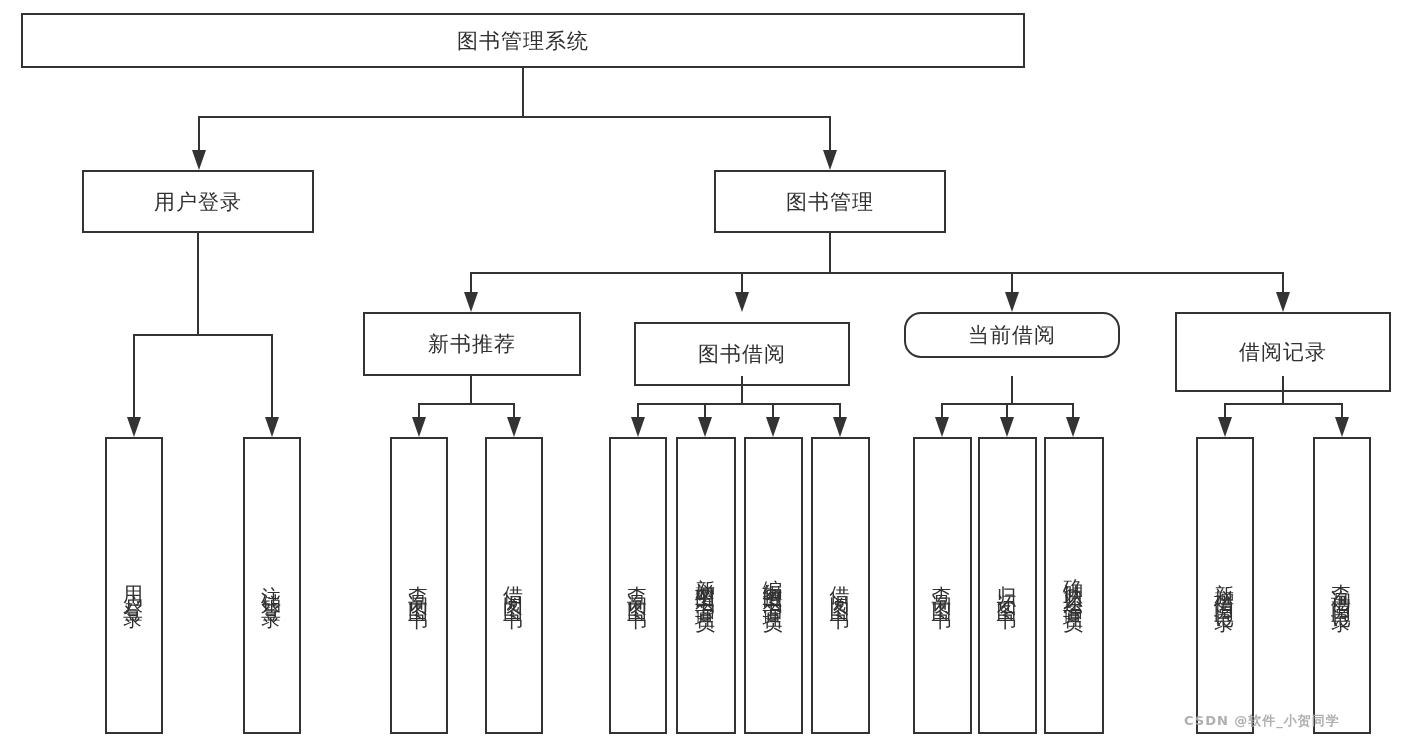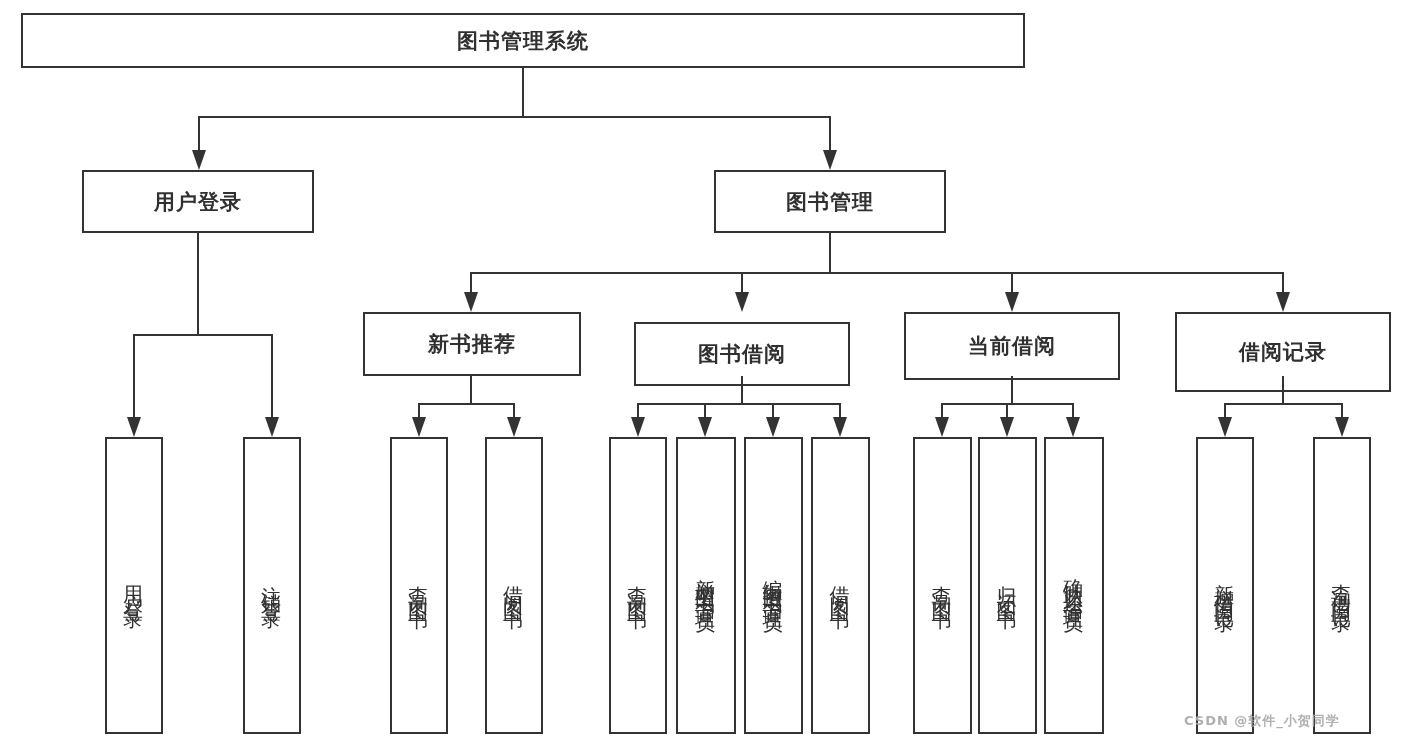--- a/index.html
+++ b/index.html
@@ -17,21 +17,20 @@
     color:var(--ink);
   }
   .box{
     position:absolute;
     box-sizing:border-box;
     border:2px solid var(--line);
     background:#fff;
     display:flex;align-items:center;justify-content:center;
     font-size:21px;letter-spacing:1px;color:var(--ink);
     text-align:center;
-    font-weight:bold;
   }
   .vbox{
     position:absolute;
     box-sizing:border-box;
     border:2px solid var(--line);
     background:#fff;
     display:flex;align-items:center;justify-content:center;
     writing-mode:vertical-rl;
     text-orientation:mixed;
     font-size:20px;
@@ -86,21 +85,21 @@
 
   <div class="vline" style="left:829px;top:233px;height:40px;"></div>
   <div class="hline" style="left:470px;top:272px;width:814px;"></div>
   <div class="arrow" style="left:470px;top:272px;height:20px;"></div>
   <div class="arrow" style="left:741px;top:272px;height:20px;"></div>
   <div class="arrow" style="left:1011px;top:272px;height:20px;"></div>
   <div class="arrow" style="left:1282px;top:272px;height:20px;"></div>
 
   <div class="box" style="left:363px;top:312px;width:218px;height:64px;">新书推荐</div>
   <div class="box" style="left:634px;top:322px;width:216px;height:64px;">图书借阅</div>
-  <div class="box" style="left:904px;top:312px;width:216px;height:68px;">当前借阅</div>
+  <div class="box" style="left:904px;top:312px;width:216px;height:46px;border-radius:17px;">当前借阅</div>
   <div class="box" style="left:1175px;top:312px;width:216px;height:80px;">借阅记录</div>
 
   <div class="vline" style="left:470px;top:376px;height:29px;"></div>
   <div class="hline" style="left:418px;top:403px;width:97px;"></div>
   <div class="arrow" style="left:418px;top:403px;height:14px;"></div>
   <div class="arrow" style="left:513px;top:403px;height:14px;"></div>
 
   <div class="vline" style="left:741px;top:376px;height:29px;"></div>
   <div class="hline" style="left:637px;top:403px;width:204px;"></div>
   <div class="arrow" style="left:637px;top:403px;height:14px;"></div>

